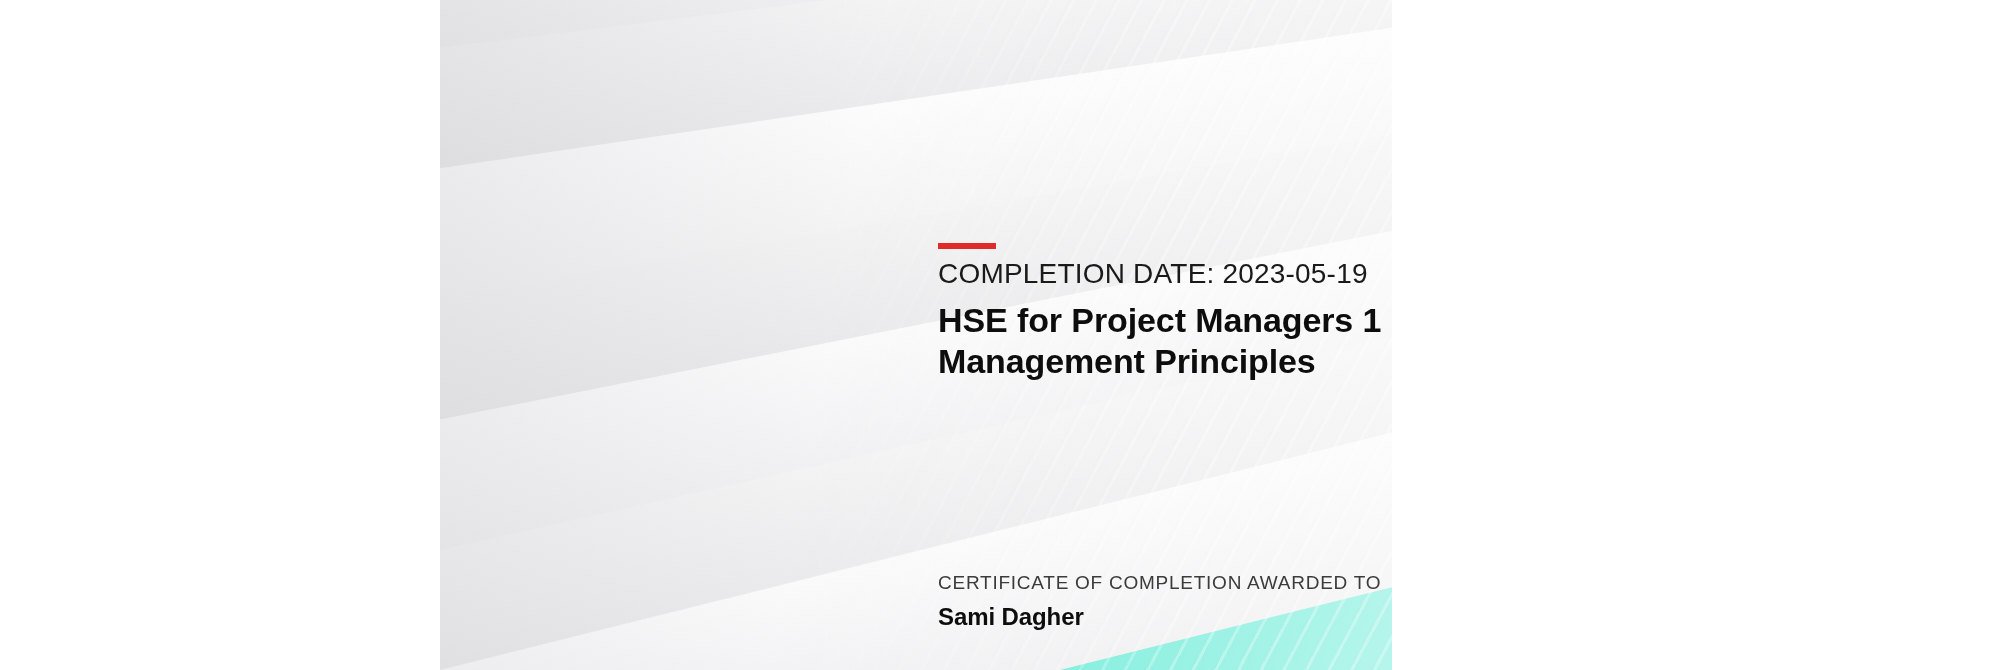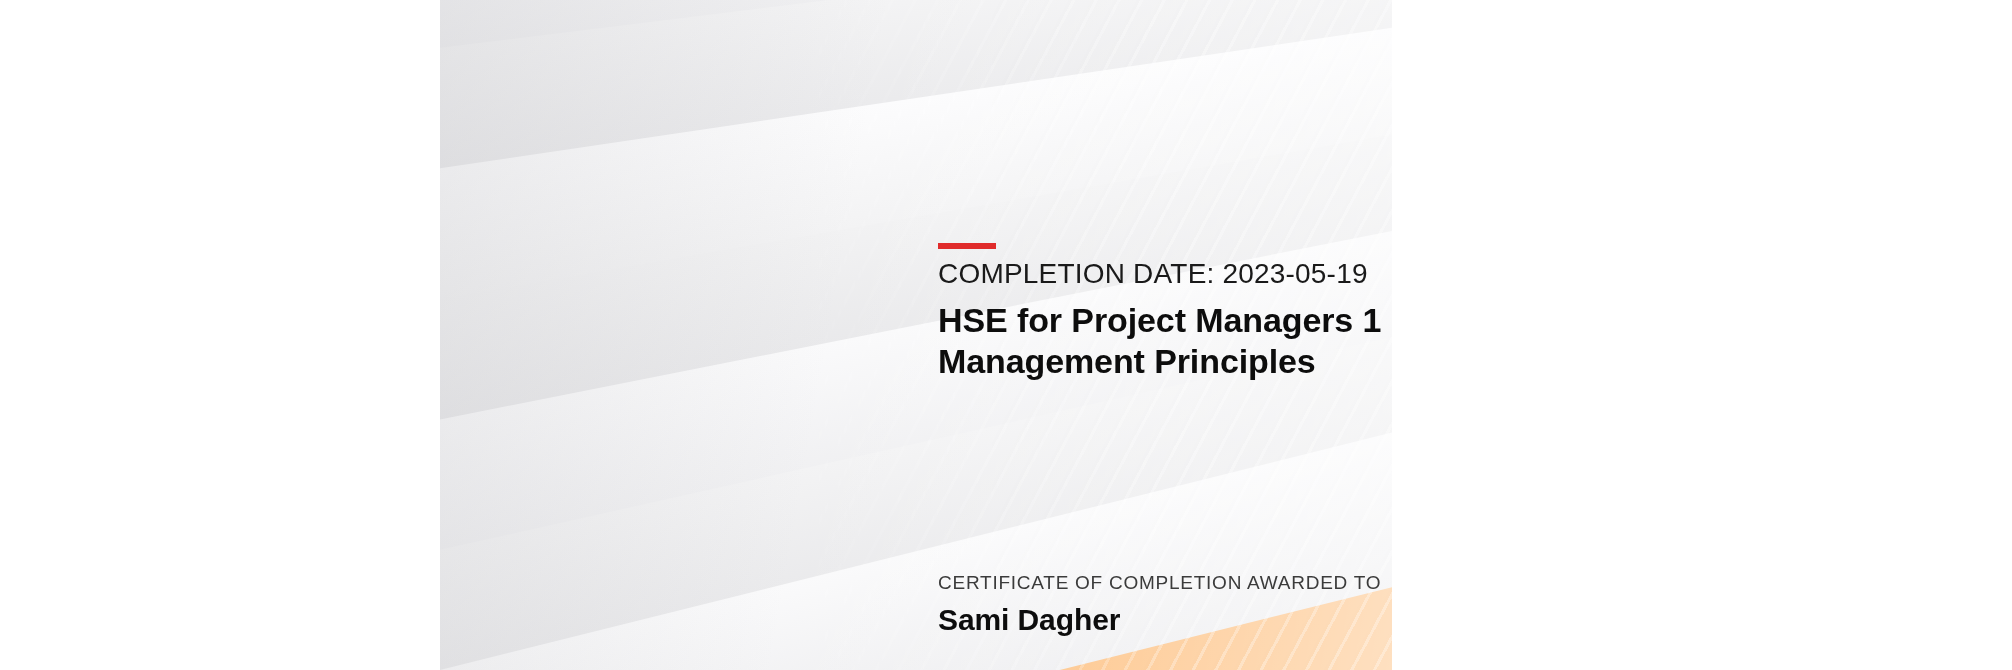--- a/index.html
+++ b/index.html
@@ -15,21 +15,21 @@
     position:relative;
     width:2012px; height:670px;
     background:#ffffff;
   }
 
   
   .cert-card {
     position:absolute;
     left:440px; top:0;
     width:952px; height:670px;
-    background:#fdba74;
+    background:#5eead4;
     overflow:hidden;
   }
 
   
   .bands { position:absolute; inset:-30% -10%; }
   .band {
     position:absolute;
     left:-20%; width:150%;
     transform-origin:left center;
   }
@@ -99,21 +99,21 @@
     font-size:19px;
     font-weight:400;
     letter-spacing:.75px;
     color:#3b3b3b;
     white-space:nowrap;
   }
 
   .recipient-name {
     position:absolute;
     left:498px; top:603px;
-    font-size:30px;
+    font-size:24px;
     font-weight:700;
     letter-spacing:-.1px;
     color:#0d0d0d;
     white-space:nowrap;
   }
 </style>
 </head>
 <body>
 
 <div id="stage">

